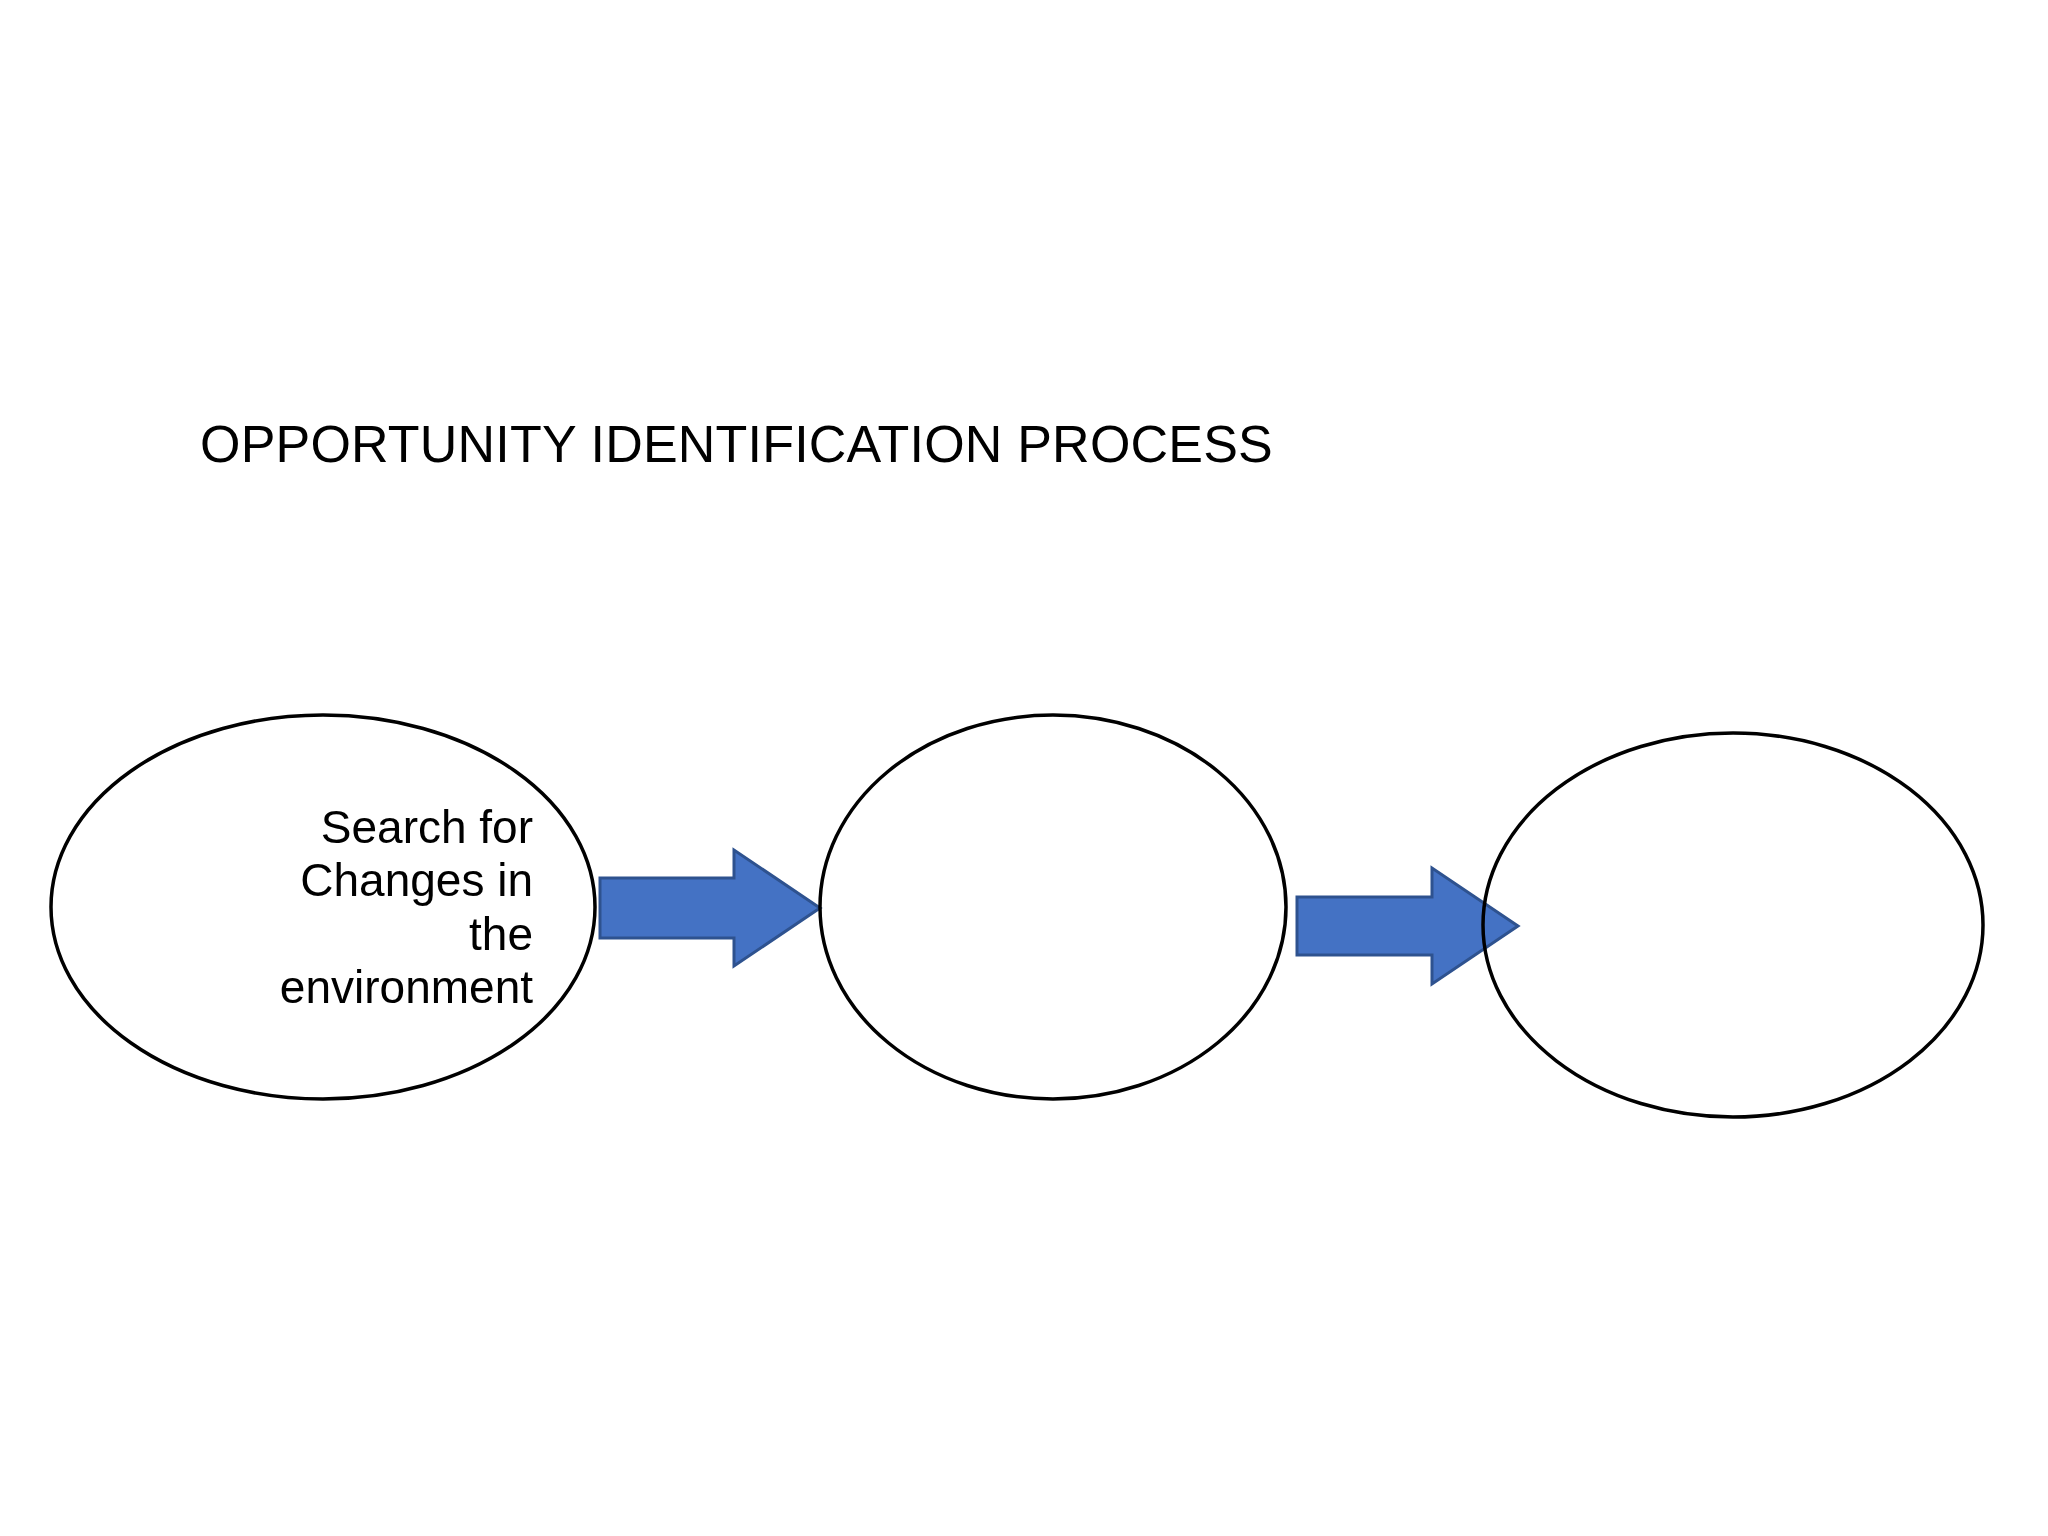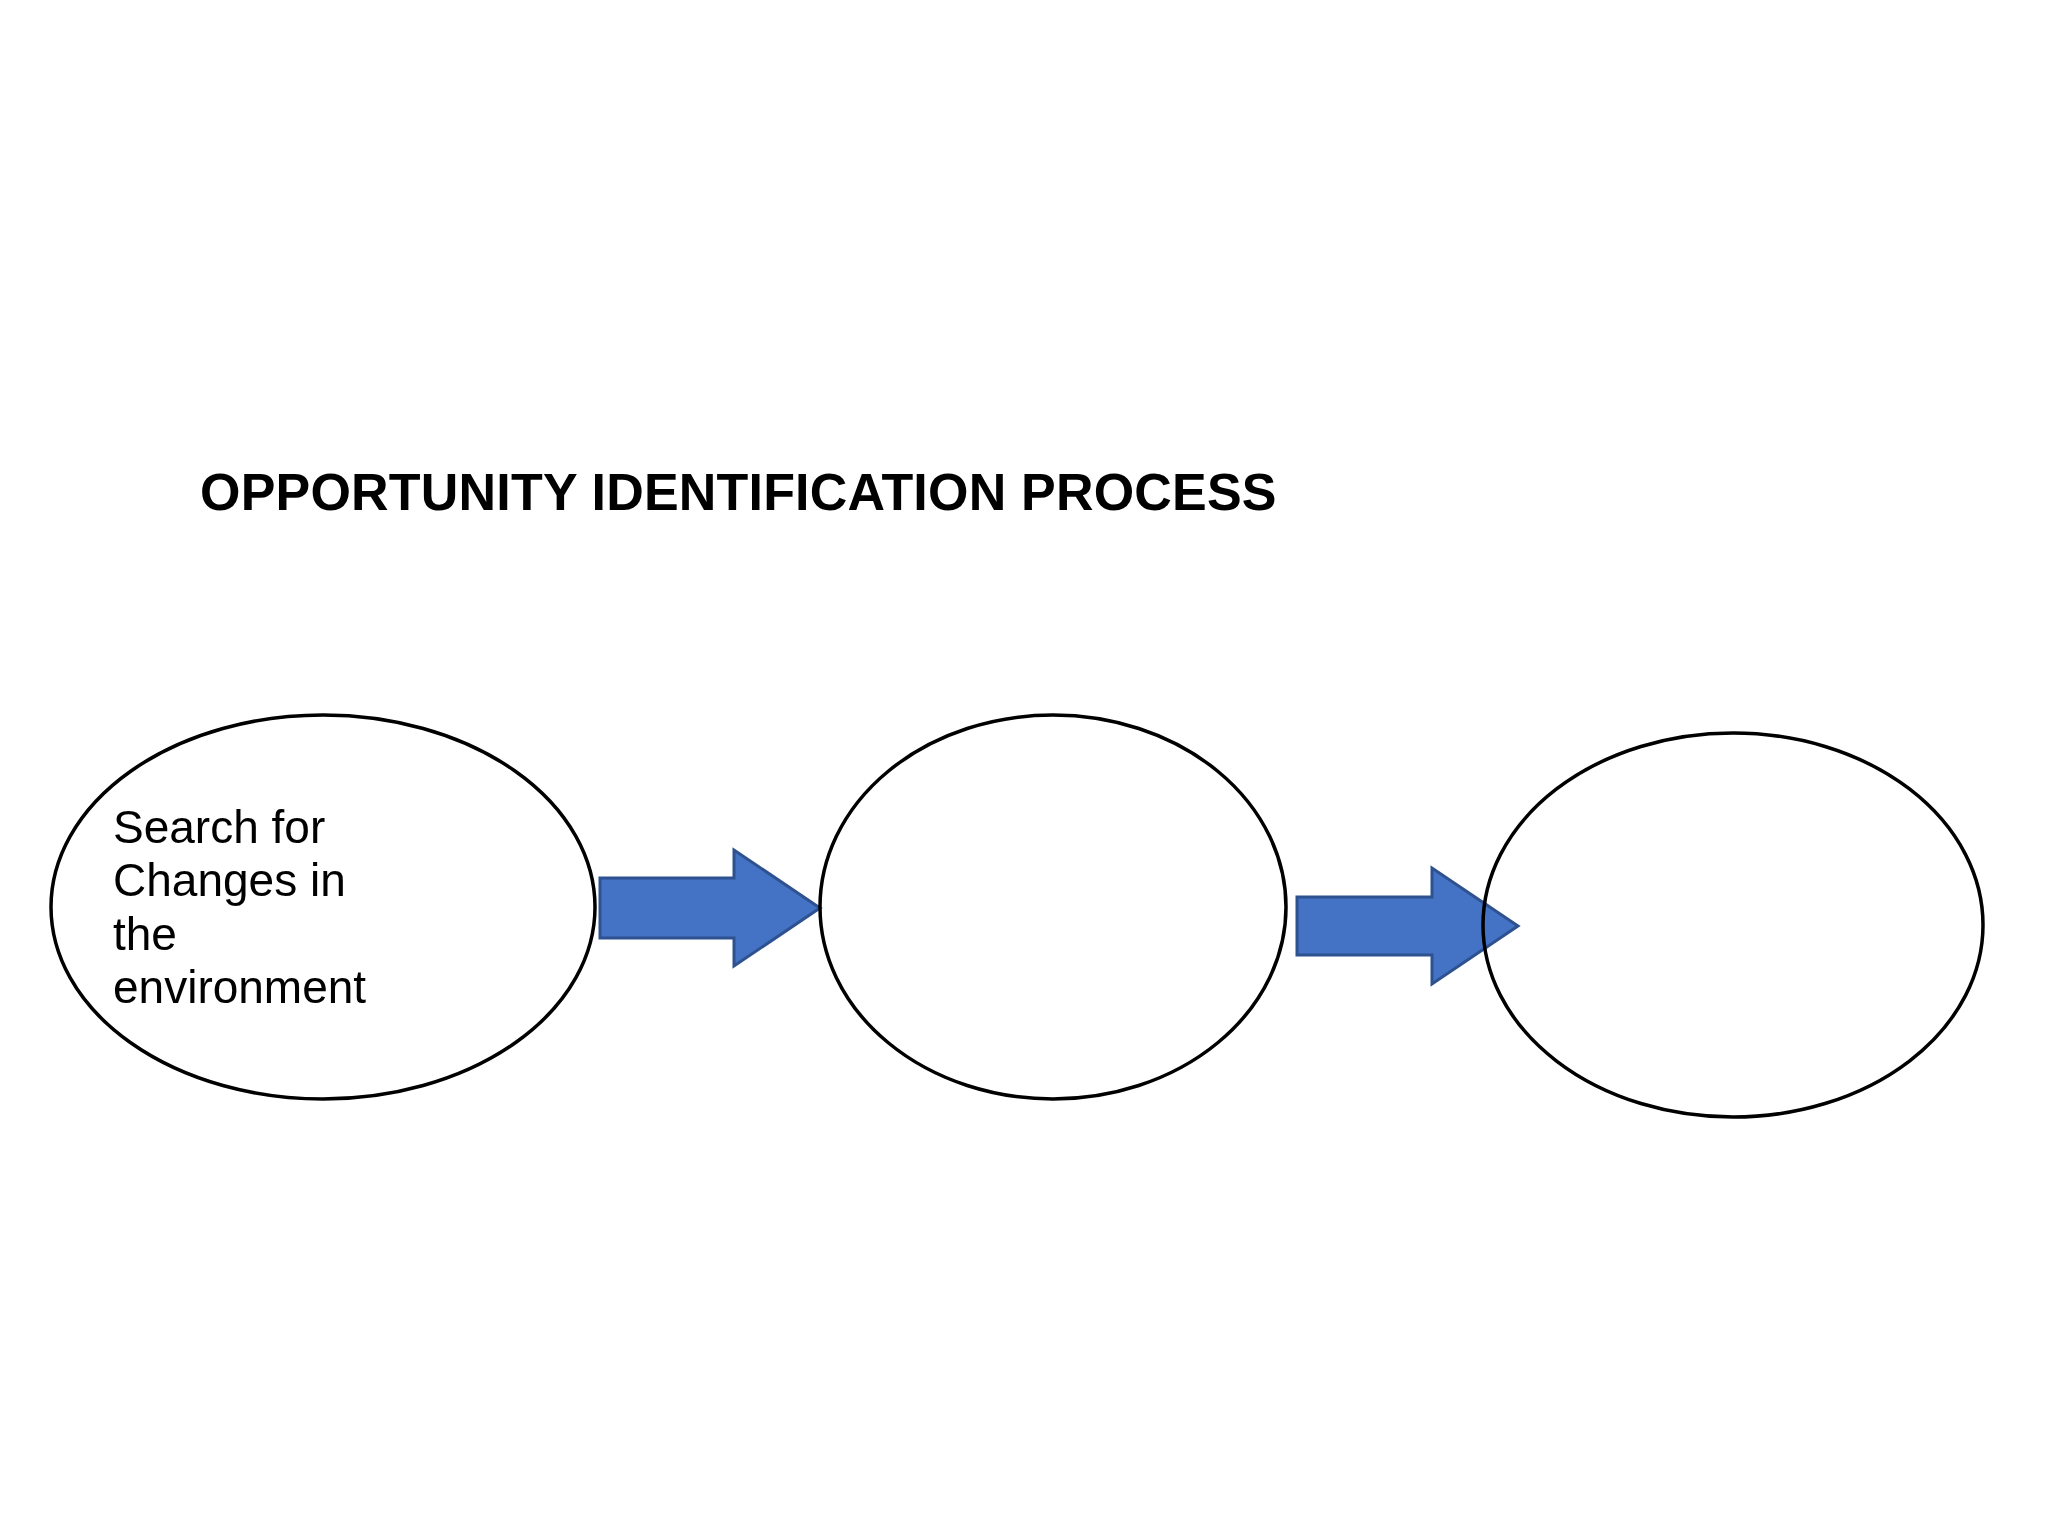--- a/index.html
+++ b/index.html
@@ -19,41 +19,40 @@
     background: #ffffff;
     overflow: hidden;
   }
 
   
   #slide-title {
     position: absolute;
     left: 200px;
     top: 415px;
     font-size: 52px;
-    font-weight: bold;
+    font-weight: normal;
     letter-spacing: 0.2px;
     color: #000000;
     white-space: nowrap;
     line-height: 1.15;
-    margin-top: 48px;
   }
 
   
   #diagram-svg {
     position: absolute;
     left: 0;
     top: 0;
     width: 2048px;
     height: 1536px;
   }
 
   
   .node-label {
     position: absolute;
-    text-align: left;
+    text-align: right;
     color: #000000;
     font-size: 46px;
     line-height: 1.16;
     font-family: "Liberation Sans", sans-serif;
     white-space: pre-line;
     transform: translate(-50%, -50%);
     pointer-events: none;
   }
   #node-1-label { left: 323px; top: 908px; width: 420px; }
   #node-2-label { left: 1053px; top: 908px; width: 380px; }

